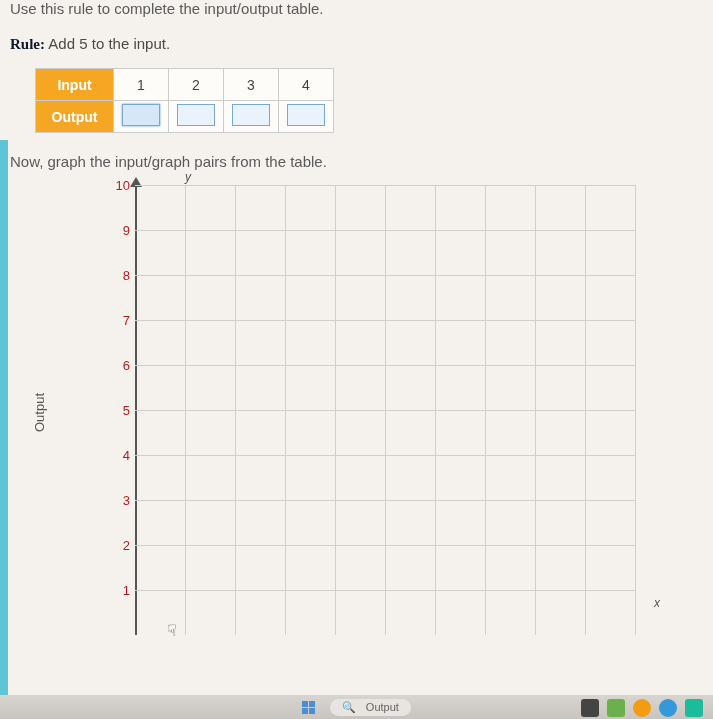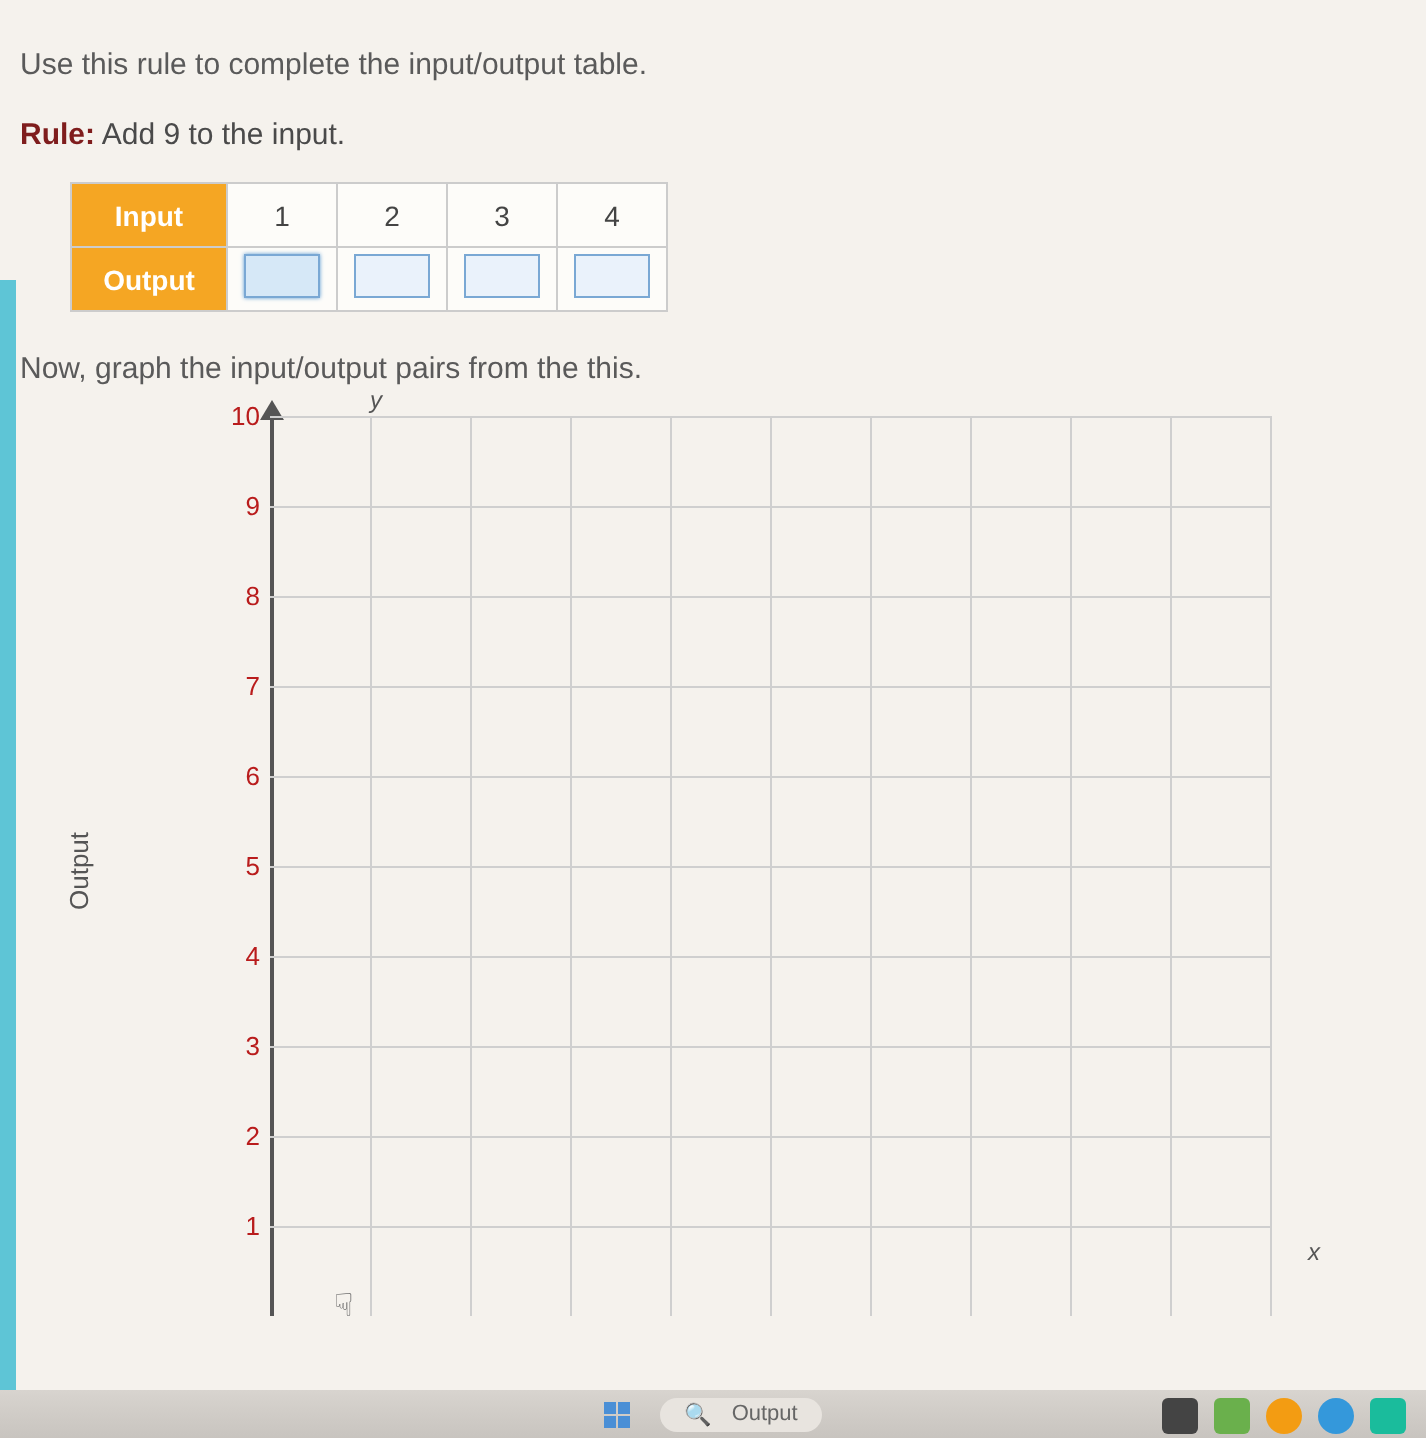--- a/index.html
+++ b/index.html
@@ -1,21 +1,21 @@
 <!DOCTYPE html>
 <html><head>
 <meta charset="utf-8">
 <style>
 * { box-sizing: border-box; margin: 0; padding: 0; }
 body { font-family: Arial, sans-serif; background: #e8e4df; width: 713px; height: 719px; position: relative; overflow: hidden; }
-.page { background: #f5f2ed; padding: 24px 20px 0 10px; height: 695px; position: relative; }
+.page { background: #f5f2ed; padding: 0 20px 0 10px; height: 695px; position: relative; }
 .left-bar { position: absolute; left: 0; top: 140px; width: 8px; height: 555px; background: #5ec5d6; }
 .instruction { color: #5a5a5a; font-size: 15px; margin-bottom: 18px; }
 .rule-line { color: #4a4a4a; font-size: 15px; margin-bottom: 15px; }
-.rule-line b { color: #7f1d1d; }
+.rule-line b { color: #0f172a; font-family: Liberation Serif, serif; }
 .io-table { border-collapse: collapse; margin-left: 25px; margin-bottom: 20px; }
 .io-table td, .io-table th { border: 1px solid #ccc; text-align: center; height: 32px; font-size: 14px; }
 .io-table .hdr { background: #f5a623; color: #fff; font-weight: bold; width: 78px; padding: 0 10px; }
 .io-table .val { width: 55px; color: #444; background: #fdfcf9; }
 .io-table .inp { width: 55px; background: #fdfcf9; }
 .input-box { width: 38px; height: 22px; border: 1px solid #7aa8d4; background: #eaf2fb; display: inline-block; }
 .input-box.first { background: #d6e8f7; box-shadow: 0 0 2px #5a9bd4; }
 .graph-instruction { color: #5a5a5a; font-size: 15px; margin-bottom: 15px; }
 .graph-area { position: relative; margin-left: 40px; }
 .y-axis-label { position: absolute; left: -30px; top: 220px; transform: rotate(-90deg); transform-origin: center; font-size: 13px; color: #555; }
@@ -39,21 +39,21 @@
 </head>
 <body>
 
 <div class="page">
   <div class="left-bar"></div>
 
   <p class="instruction">Use this rule to complete the input/output table.</p>
 
   <p class="rule-line">
     <b>Rule:</b>
-    <span>Add 9 to the input.</span>
+    <span>Add 5 to the input.</span>
   </p>
 
   <table class="io-table">
     <tbody>
         <tr>
       <td class="hdr">Input</td>
       <td class="val">1</td>
       <td class="val">2</td>
       <td class="val">3</td>
       <td class="val">4</td>
@@ -61,21 +61,21 @@
     <tr>
       <td class="hdr">Output</td>
       <td class="inp"><span class="input-box first"></span></td>
       <td class="inp"><span class="input-box"></span></td>
       <td class="inp"><span class="input-box"></span></td>
       <td class="inp"><span class="input-box"></span></td>
     </tr>
   </tbody>
     </table>
 
-  <p class="graph-instruction">Now, graph the input/output pairs from the this.</p>
+  <p class="graph-instruction">Now, graph the input/graph pairs from the table.</p>
 
   <div class="graph-area">
     <div class="y-axis-label">Output</div>
     <div class="grid-container">
       <div class="y-label-letter">y</div>
       <div class="x-label-letter">x</div>
       <div class="axis-arrow"></div>
       <div class="axis-y"></div>
       <div class="grid">
         <div class="grid-line-h" style="top:0%"></div>

